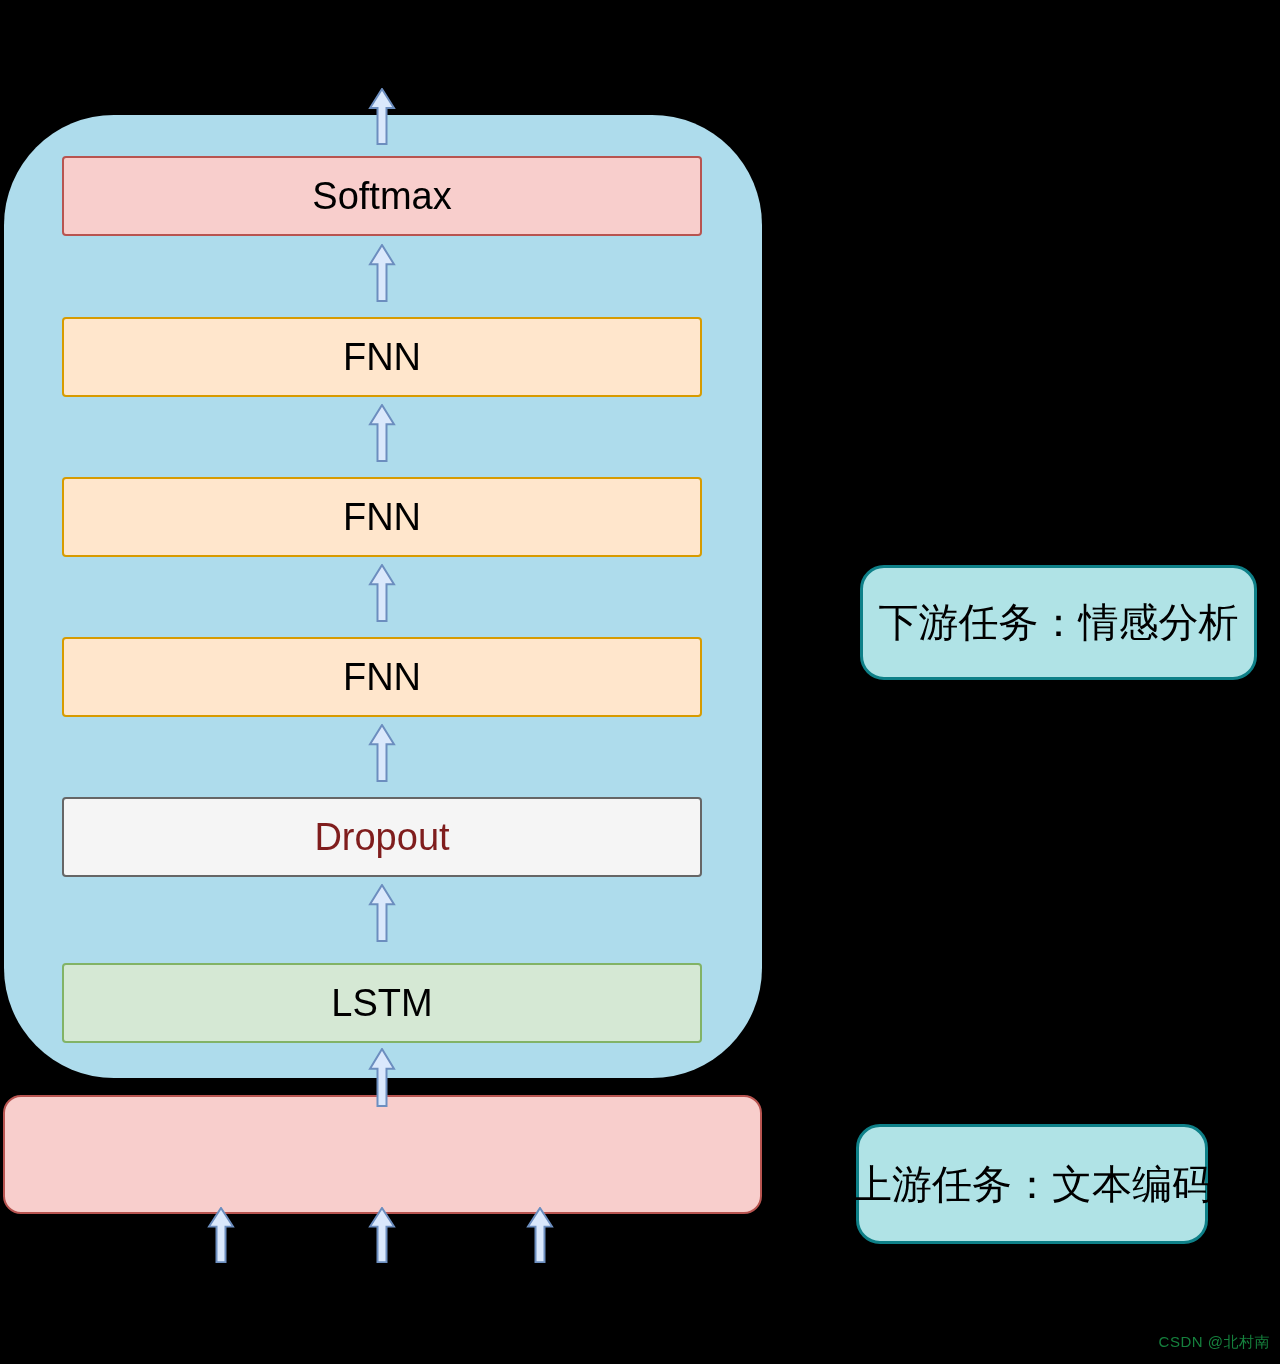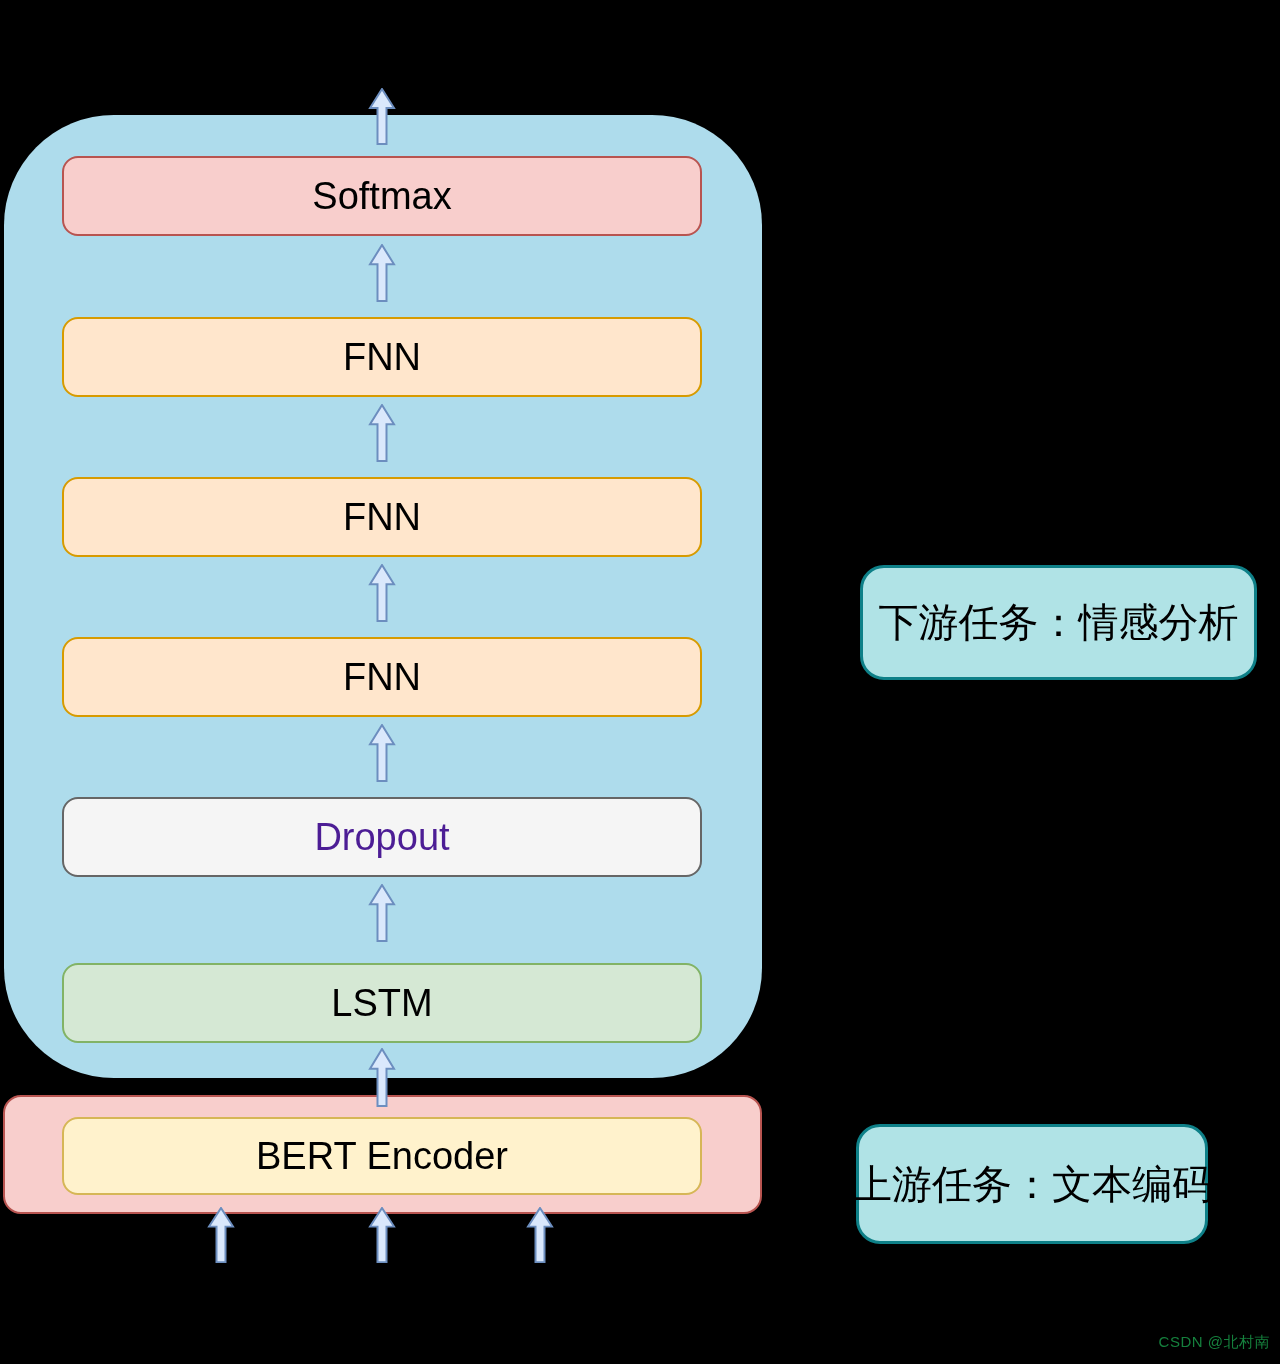--- a/index.html
+++ b/index.html
@@ -24,32 +24,32 @@
     background: #aedcec;
     border-radius: 110px;
   }
   .node {
     position: absolute;
     left: 62px;
     width: 640px;
     height: 80px;
     box-sizing: border-box;
     border: 2px solid;
-    border-radius: 16px;
+    border-radius: 4px;
     display: flex;
     align-items: center;
     justify-content: center;
     font-size: 38px;
     color: #000000;
   }
   .node-softmax { top: 156px; background: #f8cecc; border-color: #b85450; }
   .node-fnn1    { top: 317px; background: #ffe6cc; border-color: #d79b00; }
   .node-fnn2    { top: 477px; background: #ffe6cc; border-color: #d79b00; }
   .node-fnn3    { top: 637px; background: #ffe6cc; border-color: #d79b00; }
-  .node-dropout { top: 797px; background: #f5f5f5; border-color: #666666; color: #4c1d95; }
+  .node-dropout { top: 797px; background: #f5f5f5; border-color: #666666; color: #7f1d1d; }
   .node-lstm    { top: 963px; background: #d5e8d4; border-color: #82b366; }
 
   .pink-wrap {
     position: absolute;
     left: 3px;
     top: 1095px;
     width: 759px;
     height: 119px;
     box-sizing: border-box;
     background: #f8cecc;
@@ -114,23 +114,20 @@
   </div>
   <div class="node node-fnn3">
     <span>FNN</span>
   </div>
   <div class="node node-dropout">
     <span>Dropout</span>
   </div>
   <div class="node node-lstm">
     <span>LSTM</span>
   </div>
-  <div class="node node-bert">
-    <span>BERT Encoder</span>
-  </div>
 
   <div class="arrow" style="left:367px; top:88px; height:57px;">
     <svg viewBox="0 0 30 60" preserveAspectRatio="none">
         <polygon points="15,1 27,21 19.5,21 19.5,59 10.5,59 10.5,21 3,21" fill="#dae8fc" stroke="#6c8ebf" stroke-width="2"></polygon>
       </svg>
   </div>
 
   <div class="arrow" style="left:367px; top:244px; height:58px;">
     <svg viewBox="0 0 30 60" preserveAspectRatio="none">
         <polygon points="15,1 27,21 19.5,21 19.5,59 10.5,59 10.5,21 3,21" fill="#dae8fc" stroke="#6c8ebf" stroke-width="2"></polygon>

